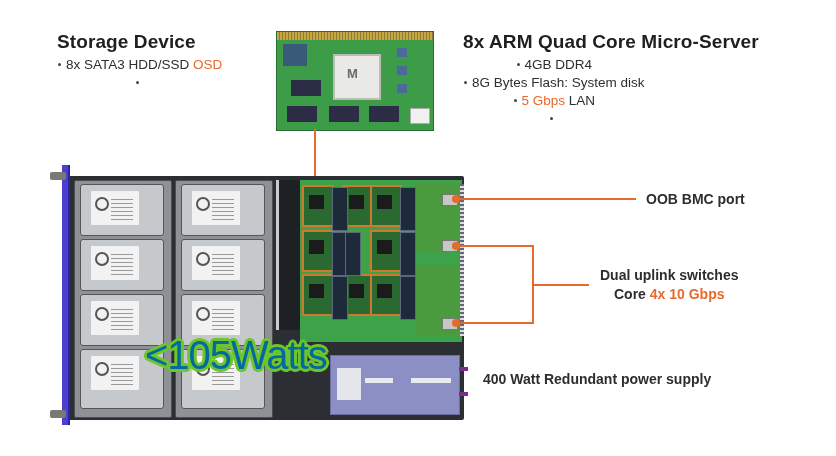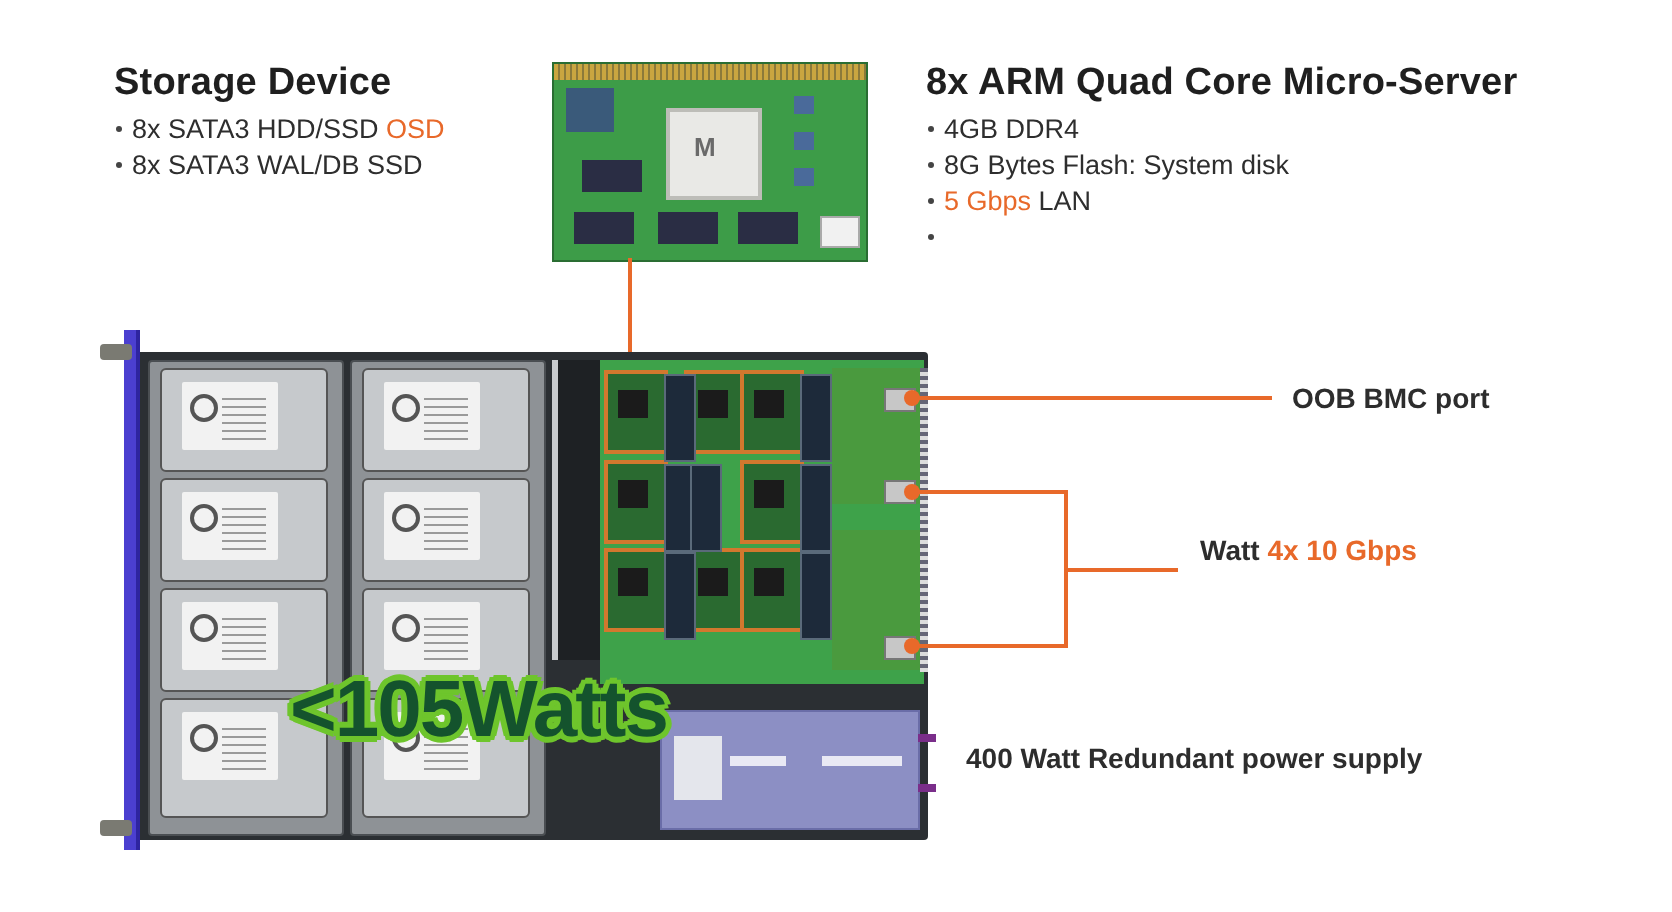--- a/index.html
+++ b/index.html
@@ -1,18 +1,18 @@
 <!DOCTYPE html>
 <html><head>
 <meta charset="utf-8">
 <style>
   html, body { margin:0; padding:0; background:#ffffff; }
   body { width:836px; height:456px; position:relative; overflow:hidden;
          font-family:"Liberation Sans", "DejaVu Sans", sans-serif; color:#2b2b2b; }
-  .abs { position:absolute; }
+  .abs { position:absolute;text-align:center; }
   .title { font-weight:bold; font-size:19px; color:#1f1f1f; letter-spacing:0.1px; }
   .bullets { font-size:13.5px; line-height:18px; color:#2e2e2e; }
   .bullets div { white-space:nowrap; }
   .dot { display:inline-block; width:3px; height:3px; background:#444; border-radius:50%;
          vertical-align:middle; margin:0 5px 2px 1px; }
   .hl { color:#e8692a; }
   .label { font-weight:bold; font-size:14px; color:#2d2d2d; white-space:nowrap; line-height:19px; }
   .oline { position:absolute; background:#e8692a; }
   .odot { position:absolute; width:8px; height:8px; border-radius:50%; background:#e8692a; }
 
@@ -28,40 +28,40 @@
   .hdd .lbl:after { content:""; position:absolute; left:20px; top:5px; width:22px; height:24px;
                     background:repeating-linear-gradient(0deg,#9a9a9a 0 1px,transparent 1px 4px); }
   .board { background:#3ea24a; }
   .module { position:absolute; width:28px; height:38px; background:#2a6a30; border:2px solid #d2782e; }
   .module:before { content:""; position:absolute; left:5px; top:8px; width:15px; height:14px; background:#1b1b1b; }
   .ssd { position:absolute; width:14px; height:42px; background:#1d2a3a; border:1px solid #5a6a7a; }
   .sw { position:absolute; background:#4a9a3e; }
   .port { position:absolute; width:14px; height:10px; background:#c7c7c7; border:1px solid #777; }
   .psu { left:330px; top:355px; width:128px; height:58px; background:#8c8fc4; border:1px solid #6a6da8; }
   .psu-slot { position:absolute; height:5px; background:#e9e9f4; }
-  .watts { left:145px; top:332px; font-size:40px; font-weight:bold; color:#14532d; letter-spacing:-1px;
+  .watts { left:145px; top:332px; font-size:40px; font-weight:normal; color:#0369a1; letter-spacing:-1px;
            text-shadow: 0 0 0 #6ec52c, 2px 2px 0 #6ec52c, -2px -2px 0 #6ec52c, 2px -2px 0 #6ec52c, -2px 2px 0 #6ec52c,
                         3px 0 0 #6ec52c, -3px 0 0 #6ec52c, 0 3px 0 #6ec52c, 0 -3px 0 #6ec52c; line-height:46px; }
 
   
   .topboard { left:276px; top:31px; width:156px; height:98px; background:#3d9c48; border:1px solid #2a6d32; }
   .topboard .gold { position:absolute; left:0; top:0; width:100%; height:8px;
                     background:repeating-linear-gradient(90deg,#c9a640 0 2px,#8b7a3a 2px 3px); }
   .chip { position:absolute; background:#2a2d44; }
   .soc { position:absolute; left:56px; top:22px; width:44px; height:42px; background:#e9e9e6; border:2px solid #bdbdb8; }
   .soc:after { content:"M"; position:absolute; left:12px; top:10px; font-size:13px; font-weight:bold; color:#6a6a6a; }
   .conn { position:absolute; left:133px; top:76px; width:18px; height:14px; background:#f1f1f1; border:1px solid #aaa; }
 </style>
 </head>
 <body>
 
 <div class="abs title" style="left:57px; top:31px;">Storage Device</div>
 <div class="abs bullets" style="left:57px; top:56px;">
   <div><span class="dot"></span><span>8x SATA3 HDD/SSD </span><span class="hl">OSD</span></div>
-  <div><span class="dot"></span><span>8x SATA3 WAL/DB SSD</span></div>
+  <div><span class="dot"></span></div>
 </div>
 
 <div class="abs title" style="left:463px; top:31px;">8x ARM Quad Core Micro-Server</div>
 <div class="abs bullets" style="left:463px; top:56px;">
   <div><span class="dot"></span><span>4GB DDR4</span></div>
   <div><span class="dot"></span><span>8G Bytes Flash: System disk</span></div>
   <div><span class="dot"></span><span class="hl">5 Gbps</span><span> LAN</span></div>
   <div><span class="dot"></span></div>
 </div>
 
@@ -157,16 +157,17 @@
 <div class="oline" style="left:456px; top:198px; width:180px; height:2px;"></div>
 <div class="abs label" style="left:646px; top:190px;">OOB BMC port</div>
 
 <div class="odot" style="left:452px; top:242px;"></div>
 <div class="odot" style="left:452px; top:319px;"></div>
 <div class="oline" style="left:456px; top:245px; width:77px; height:2px;"></div>
 <div class="oline" style="left:456px; top:322px; width:77px; height:2px;"></div>
 <div class="oline" style="left:532px; top:245px; width:2px; height:79px;"></div>
 <div class="oline" style="left:533px; top:284px; width:56px; height:2px;"></div>
 <div class="abs label" style="left:600px; top:266px;">
-  <div><span>Watt </span><span class="hl">4x 10 Gbps</span></div>
+  <div>Dual uplink switches</div>
+  <div><span>Core </span><span class="hl">4x 10 Gbps</span></div>
 </div>
 
 <div class="abs label" style="left:483px; top:370px;">400 Watt Redundant power supply</div>
 
 </body></html>

